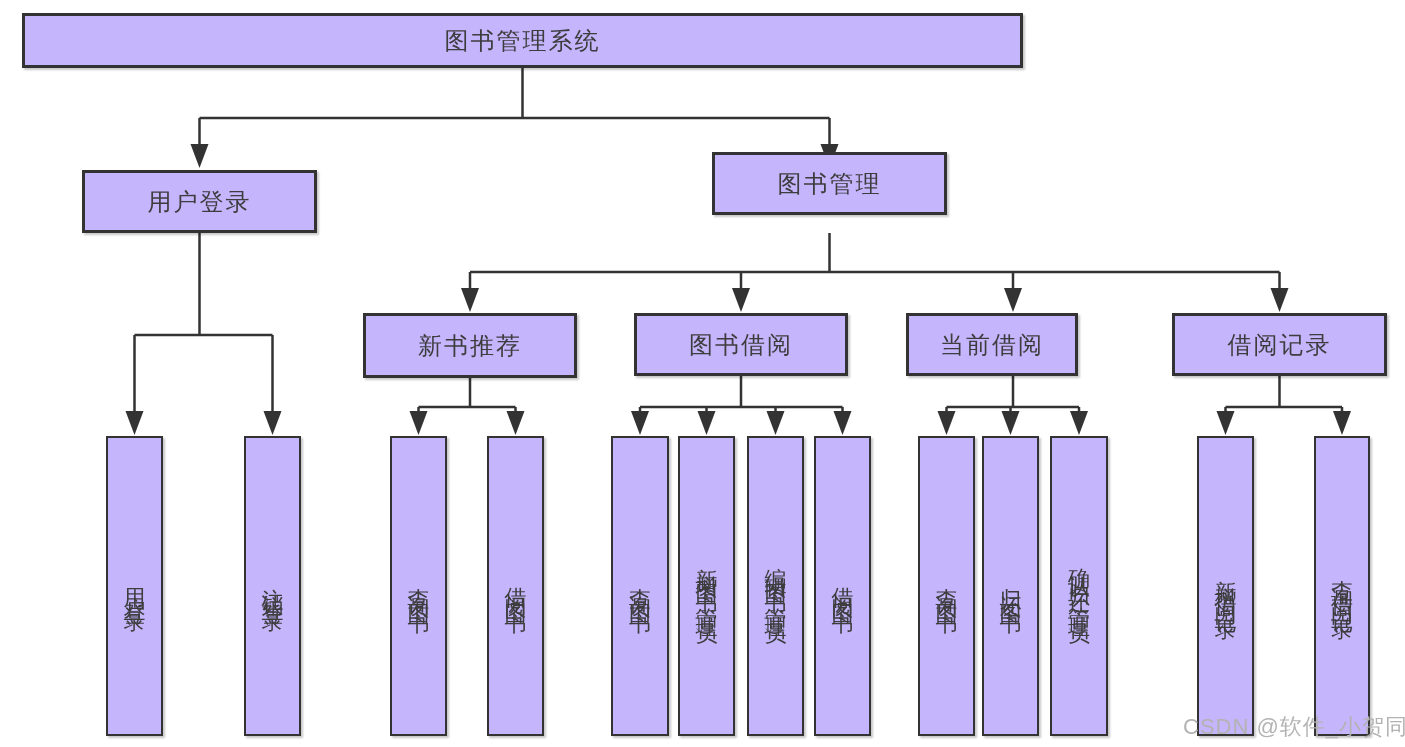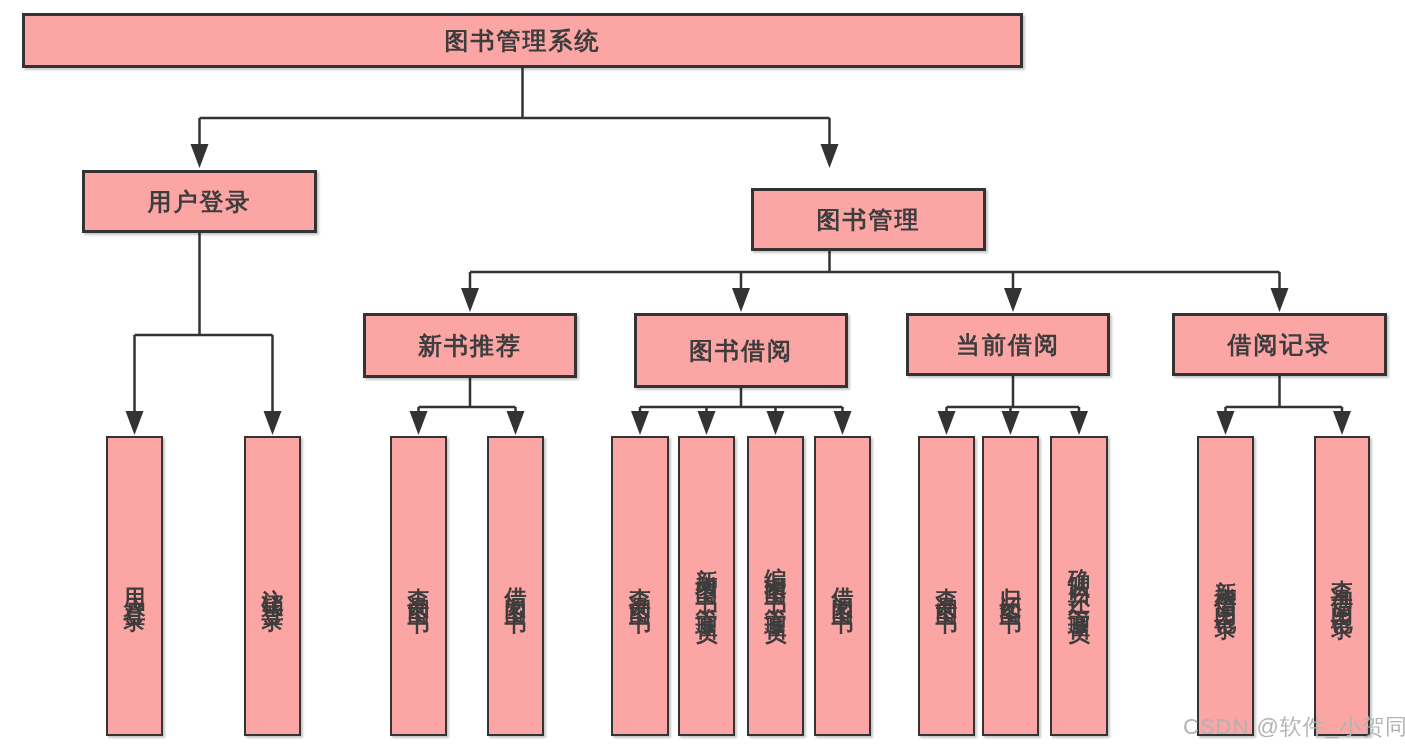--- a/index.html
+++ b/index.html
@@ -12,29 +12,28 @@
     overflow: hidden;
   }
   .connectors {
     position: absolute;
     left: 0; top: 0;
     width: 1405px; height: 747px;
   }
   .node {
     position: absolute;
     box-sizing: border-box;
-    background: #fca5a5;
+    background: #c4b5fd;
     border: 3px solid #333333;
     display: flex;
     align-items: center;
     justify-content: center;
     text-align: center;
     color: #3d3d3d;
     box-shadow: 2px 2px 2px rgba(0,0,0,0.22);
-    font-weight: bold;
   }
   .hnode {
     font-size: 24px;
     letter-spacing: 2px;
     white-space: nowrap;
   }
   .leaf {
     border-width: 2.5px;
     writing-mode: vertical-rl;
     text-orientation: mixed;
@@ -87,25 +86,25 @@
       <polygon points="1001.5,411 1019.5,411 1010.5,435"></polygon>
       <polygon points="1070,411 1088,411 1079,435"></polygon>
       <polygon points="1216.5,411 1234.5,411 1225.5,435"></polygon>
       <polygon points="1333,411 1351,411 1342,435"></polygon>
     </g>
   </svg>
 
   <div class="node hnode" style="left:22px; top:13px; width:1001px; height:55px;">图书管理系统</div>
 
   <div class="node hnode" style="left:82px; top:170px; width:235px; height:63px;">用户登录</div>
-  <div class="node hnode" style="left:712px; top:188px; width:235px; height:63px;margin-left:39px;">图书管理</div>
+  <div class="node hnode" style="left:712px; top:152px; width:235px; height:63px;">图书管理</div>
 
   <div class="node hnode" style="left:363px; top:313px; width:214px; height:65px;">新书推荐</div>
-  <div class="node hnode" style="left:634px; top:313px; width:214px; height:75px;">图书借阅</div>
-  <div class="node hnode" style="left:906px; top:313px; width:204px; height:63px;">当前借阅</div>
+  <div class="node hnode" style="left:634px; top:313px; width:214px; height:63px;">图书借阅</div>
+  <div class="node hnode" style="left:906px; top:313px; width:172px; height:63px;">当前借阅</div>
   <div class="node hnode" style="left:1172px; top:313px; width:215px; height:63px;">借阅记录</div>
 
   <div class="node leaf" style="left:106px; top:436px; width:57px; height:300px;">用户登录</div>
   <div class="node leaf" style="left:244px; top:436px; width:57px; height:300px;">注销登录</div>
 
   <div class="node leaf" style="left:390px; top:436px; width:57px; height:300px;">查询图书</div>
   <div class="node leaf" style="left:487px; top:436px; width:57px; height:300px;">借阅图书</div>
 
   <div class="node leaf" style="left:611px; top:436px; width:58px; height:300px;">查询图书</div>
   <div class="node leaf" style="left:678px; top:436px; width:57px; height:300px;">新增图书（管理员）</div>

